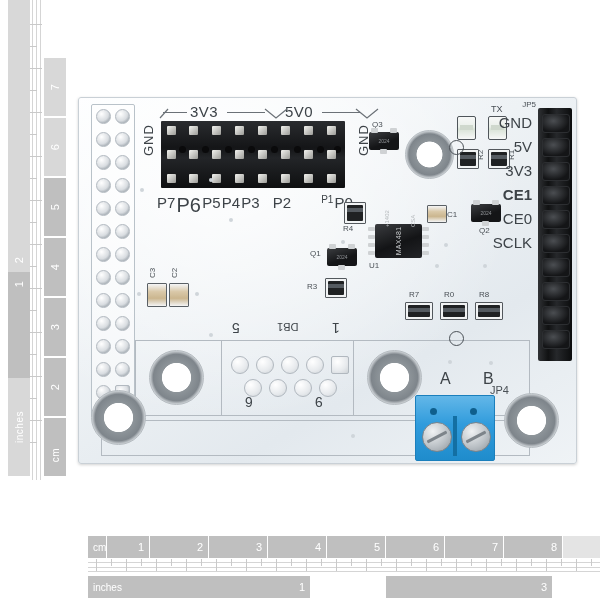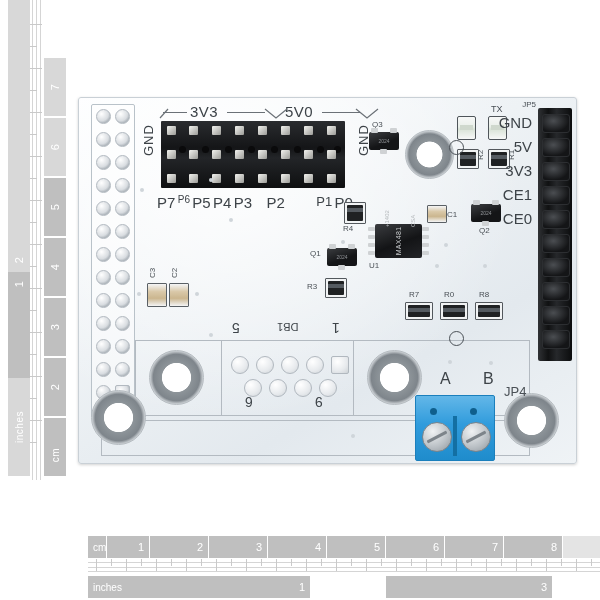--- a/index.html
+++ b/index.html
@@ -284,26 +284,26 @@
       <div class="hdrpin" style="left:51px;top:53px;"></div>
         <div class="hdrpin" style="left:74px;top:53px;"></div>
       <div class="hdrpin" style="left:97px;top:53px;"></div>
         <div class="hdrpin" style="left:120px;top:53px;"></div>
       <div class="hdrpin" style="left:143px;top:53px;"></div>
         <div class="hdrpin" style="left:166px;top:53px;"></div>
     </div>
 
     <div style="position:absolute;left:78px;top:96px;width:196px;height:18px;display:flex;justify-content:space-between;">
       <span class="silk" style="position:static;font-size:15px;">P7</span>
-      <span class="silk" style="position:static;font-size:10px;">P6</span>
+      <span class="silk" style="position:static;font-size:20px;">P6</span>
       <span class="silk" style="position:static;font-size:15px;">P5</span>
       <span class="silk" style="position:static;font-size:15px;">P4</span>
       <span class="silk" style="position:static;font-size:15px;">P3</span>
       <span class="silk" style="position:static;font-size:15px;margin-left:12px;">P2</span>
-      <span class="silk" style="position:static;font-size:13px;margin-left:29px;">P1</span>
+      <span class="silk" style="position:static;font-size:10px;margin-left:29px;">P1</span>
       <span class="silk" style="position:static;font-size:15px;">P0</span>
     </div>
 
     <div class="silk" style="left:277px;top:58px;font-size:13px;transform:rotate(-90deg);transform-origin:left top;letter-spacing:1px;">GND</div>
 
     <div class="ref" style="left:293px;top:22px;">Q3</div>
     <div class="sot" style="left:290px;top:34px;">
       <div class="l" style="left:2px;top:-4px;"></div>
         <div class="l" style="left:21px;top:-4px;"></div>
       <div class="l" style="left:11px;top:17px;"></div>
@@ -402,22 +402,23 @@
         <div class="cell" style="top:126px;"></div>
       <div class="cell" style="top:150px;"></div>
         <div class="cell" style="top:174px;"></div>
       <div class="cell" style="top:198px;"></div>
         <div class="cell" style="top:222px;"></div>
     </div>
     <div style="position:absolute;right:44px;top:16px;width:90px;text-align:right;">
       <div class="silk" style="position:static;font-size:15px;height:24px;">GND</div>
       <div class="silk" style="position:static;font-size:15px;height:24px;">5V</div>
       <div class="silk" style="position:static;font-size:15px;height:24px;">3V3</div>
-      <div class="silk" style="position:static;font-size:15px;height:24px;">CE1</div>
+      <div class="silk" style="position:static;font-size:15px;height:24px;font-weight:bold;">CE1</div>
       <div class="silk" style="position:static;font-size:15px;height:24px;">CE0</div>
+      <div class="silk" style="position:static;font-size:15px;height:24px;">SCLK</div>
     </div>
     <div style="position:absolute;right:112px;top:42px;width:13px;height:13px;border:1.5px solid #4a5056;border-radius:50%;"></div>
     <div style="position:absolute;right:112px;top:233px;width:13px;height:13px;border:1.5px solid #4a5056;border-radius:50%;"></div>
 
     <div class="silk" style="left:153px;top:222px;font-size:14px;transform:rotate(180deg);">5</div>
     <div class="silk" style="left:198px;top:223px;font-size:11px;transform:rotate(180deg);">DB1</div>
     <div class="silk" style="left:253px;top:222px;font-size:14px;transform:rotate(180deg);">1</div>
     <div class="silk" style="left:166px;top:296px;font-size:14px;transform:rotate(180deg);">6</div>
     <div class="silk" style="left:236px;top:296px;font-size:14px;transform:rotate(180deg);">9</div>
 
@@ -435,21 +436,21 @@
       <div class="pad" style="left:240px;top:281px;width:16px;height:16px;"></div>
     </div>
 
     <div class="mhole" style="left:70px;top:252px;width:53px;height:53px;"></div>
     <div class="mhole" style="left:288px;top:252px;width:53px;height:53px;"></div>
     <div class="mhole" style="left:12px;top:292px;width:53px;height:53px;"></div>
     <div class="mhole" style="left:425px;top:295px;width:53px;height:53px;"></div>
 
     <div class="silk" style="left:361px;top:272px;font-size:16px;">A</div>
     <div class="silk" style="left:404px;top:272px;font-size:16px;">B</div>
-    <div class="ref" style="left:425px;top:286px;font-size:13px;">JP4</div>
+    <div class="ref" style="left:411px;top:286px;font-size:11px;">JP4</div>
     <div class="vdot" style="left:369px;top:262px;"></div>
     <div class="vdot" style="left:410px;top:263px;"></div>
 
     <div class="term">
       <div class="dot" style="left:14px;"></div>
       <div class="dot" style="left:54px;"></div>
       <div class="slot"></div>
       <div class="screw" style="left:6px;">
           <i></i>
         </div>

